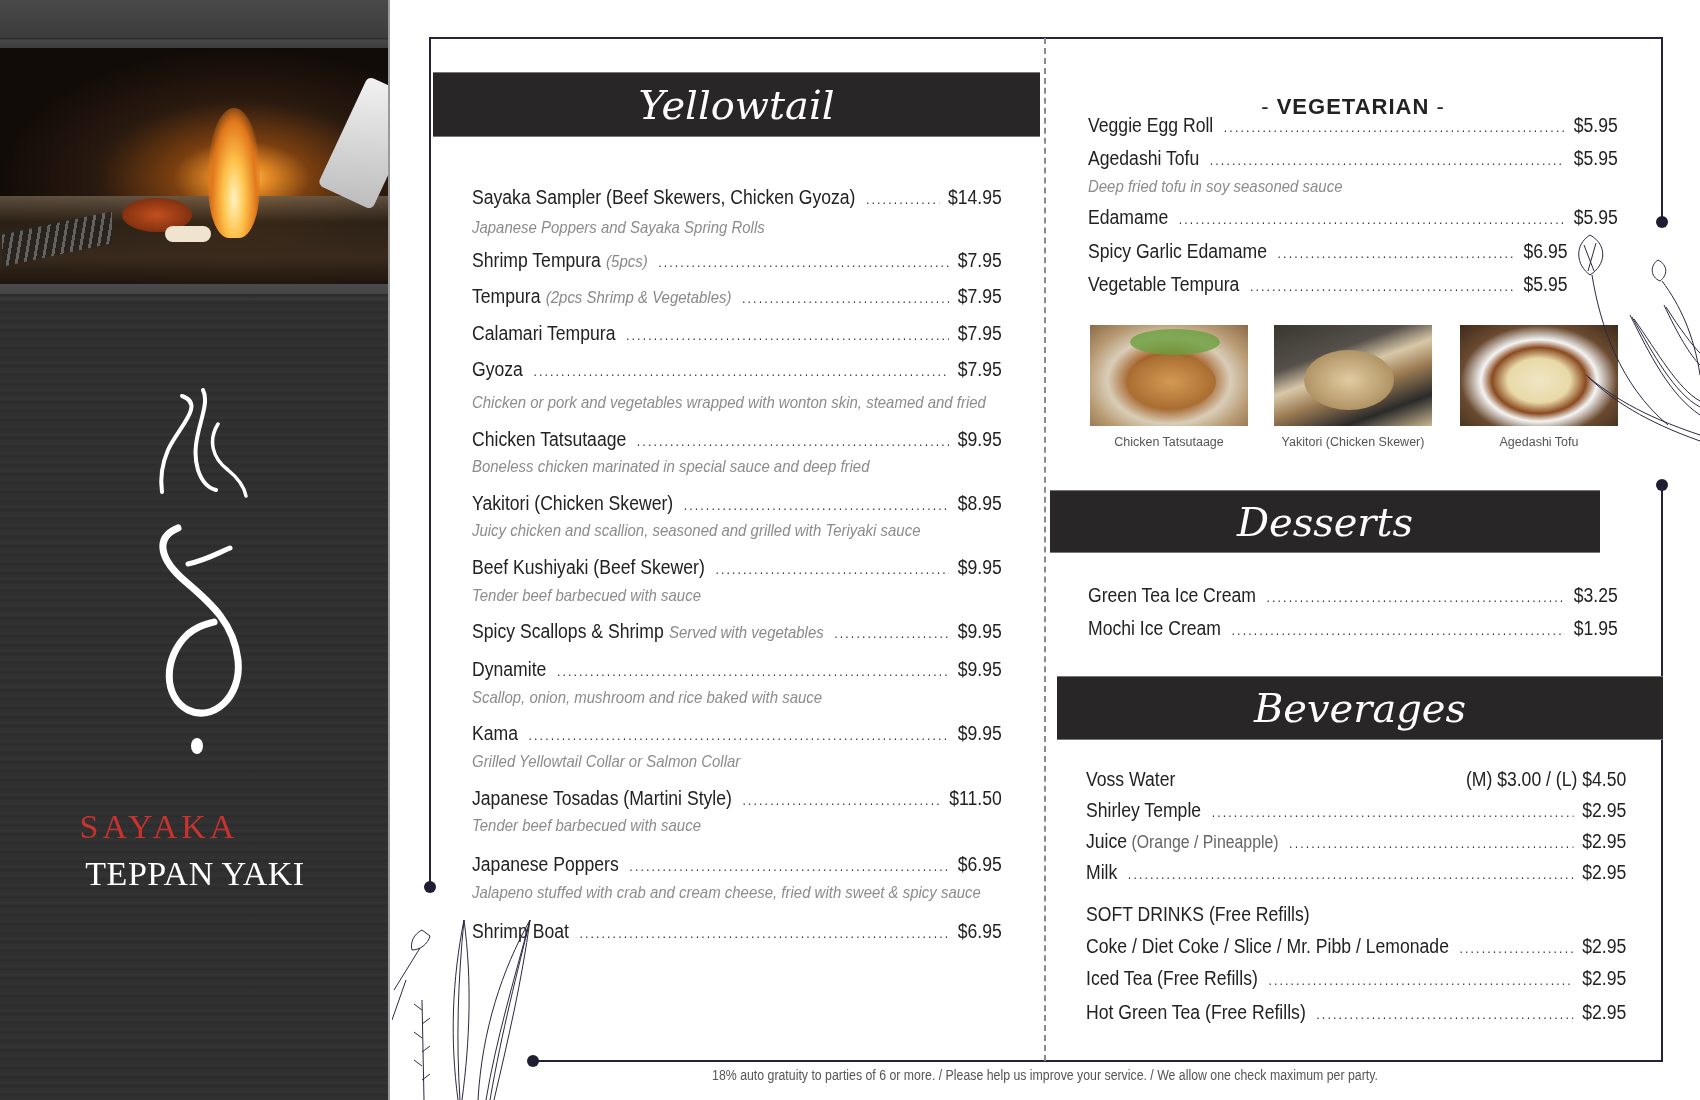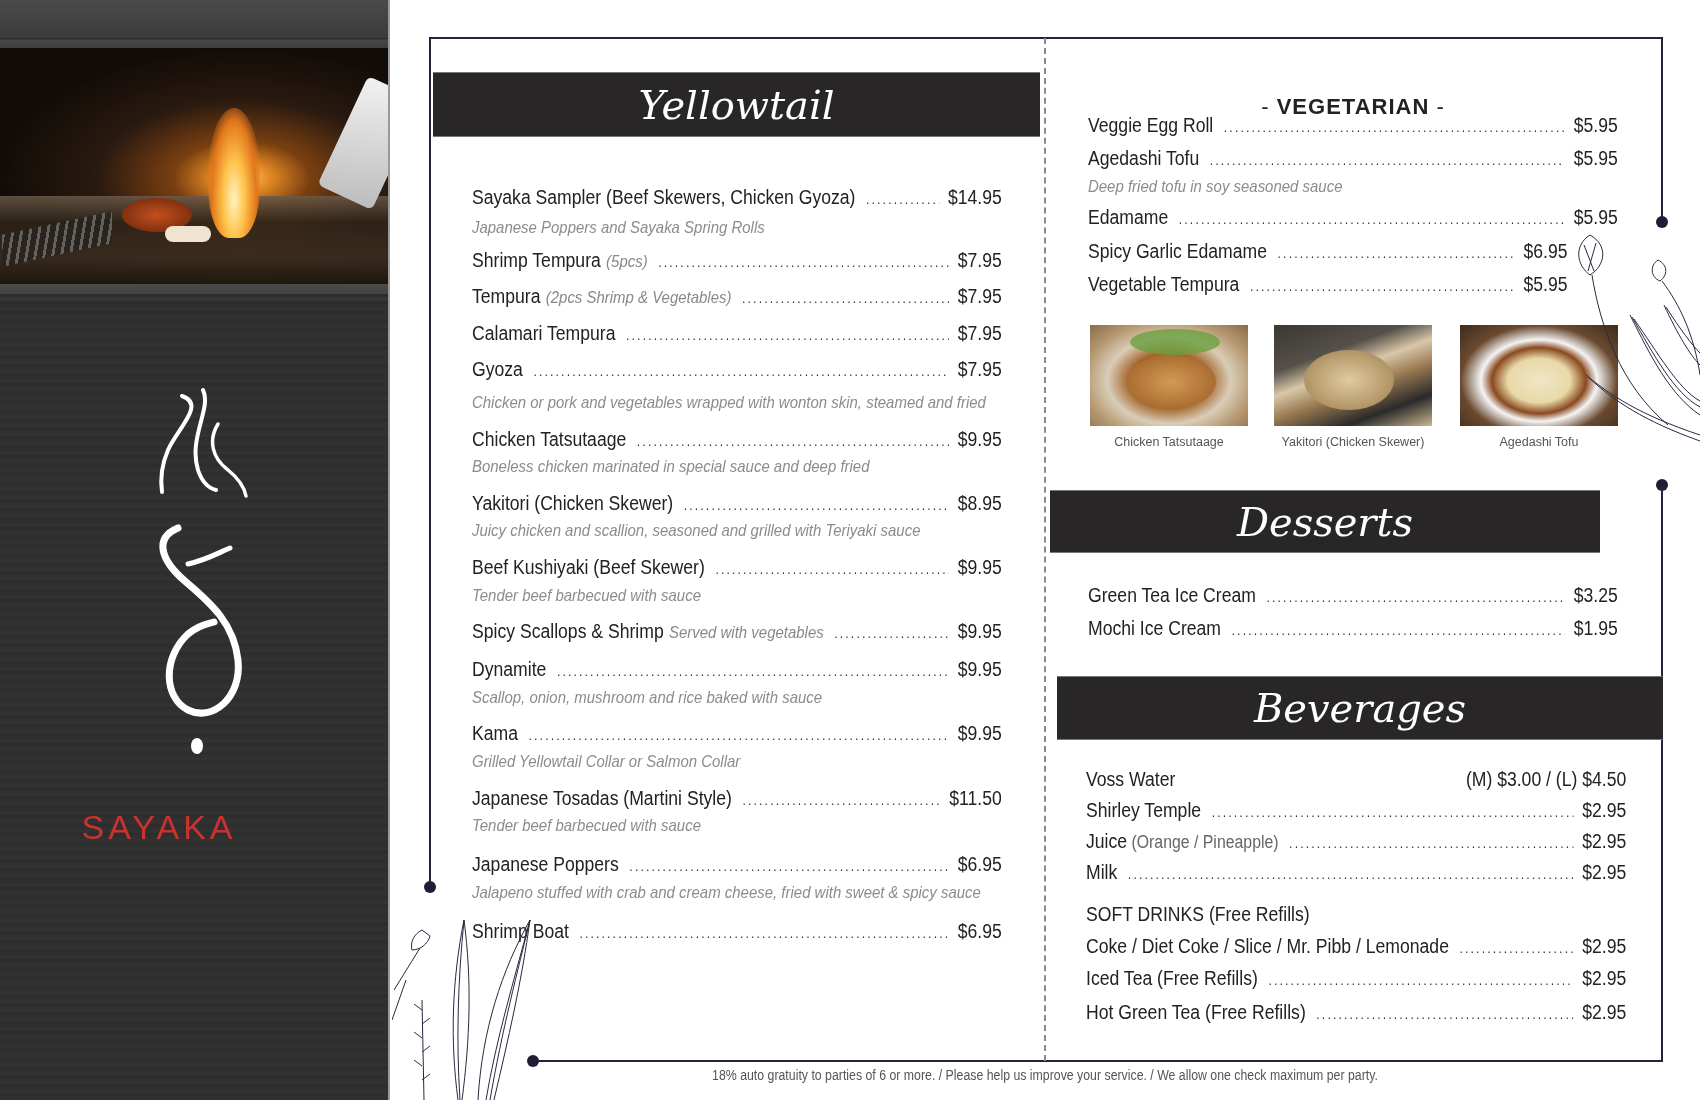--- a/index.html
+++ b/index.html
@@ -25,21 +25,21 @@
     background: radial-gradient(ellipse at 50% 70%, #fff3c0 0%, #ffc24a 30%, #e2781c 60%, rgba(120,40,0,0) 80%); }
   .photo-hero .sleeve { position: absolute; left: 340px; top: 35px; width: 60px; height: 120px;
     background: linear-gradient(160deg, #f2f2f2 0%, #bcbcbc 100%); transform: rotate(25deg); border-radius: 6px; }
   .photo-hero .lobster { position: absolute; left: 122px; top: 150px; width: 70px; height: 34px; border-radius: 50%;
     background: radial-gradient(ellipse, #c2501e 0%, #7a2c0e 80%); }
   .photo-hero .scallops { position: absolute; left: 165px; top: 178px; width: 46px; height: 16px; border-radius: 8px;
     background: #f0e3d0; }
 
   .logo { position: absolute; left: 148px; top: 388px; width: 100px; height: 370px; }
   .brand-red { position: absolute; left: 0; width: 318px; top: 808px; text-align: center;
-    font-family: Liberation Sans, sans-serif; font-size: 34px; letter-spacing: 4px; color: #c8322f; }
+    font-family: Liberation Serif, serif; font-size: 34px; letter-spacing: 4px; color: #c8322f; }
   .brand-white { position: absolute; left: 0; width: 390px; top: 855px; text-align: center;
     font-family: "Liberation Serif", serif; font-size: 34px; color: #ffffff; letter-spacing: 0.5px; }
   .lunch-band { position: absolute; left: 0; top: 968px; width: 390px; height: 60px; background: #d1603d;
     display: flex; align-items: center; justify-content: center; }
   .script { font-family: "DejaVu Serif", serif; font-style: italic; color: #ffffff; }
   .lunch-band .script { font-size: 38px; }
 
   
   .line { position: absolute; background: #25233a; }
   .dot { position: absolute; width: 12px; height: 12px; border-radius: 50%; background: #1f1d33; }
@@ -100,20 +100,21 @@
     <path d="M34 8 C58 16 30 40 20 62 C14 76 12 90 14 104" stroke-width="4"></path>
     <path d="M55 2 C64 20 40 50 50 82 C54 94 60 100 68 102" stroke-width="4"></path>
     <path d="M70 36 C60 52 64 70 80 82 C90 90 96 98 98 108" stroke-width="3.5"></path>
     <path d="M30 140 C6 150 12 172 38 194 C64 216 86 236 90 272 C94 310 64 334 40 322 C16 310 14 270 40 246 C52 236 60 236 66 234" stroke-width="7"></path>
     <path d="M40 176 C58 172 68 166 82 160" stroke-width="5"></path>
     <path d="M64 234 C48 238 36 244 30 260" stroke-width="4"></path>
     <ellipse cx="49" cy="358" rx="6" ry="8" fill="#ffffff" stroke="none"></ellipse>
   </svg>
 
   <div class="brand-red">SAYAKA</div>
+  <div class="brand-white">TEPPAN YAKI</div>
   <div class="edge"></div>
 </aside>
 
 <div class="line" style="left:429px;top:37px;width:1234px;height:2px;"></div>
 <div class="line" style="left:429px;top:37px;width:2px;height:850px;"></div>
 <div class="dot" style="left:424px;top:881px;"></div>
 <div class="line" style="left:1661px;top:37px;width:2px;height:185px;"></div>
 <div class="dot" style="left:1656px;top:216px;"></div>
 <div class="dot" style="left:1656px;top:479px;"></div>
 <div class="line" style="left:1661px;top:485px;width:2px;height:577px;"></div>

